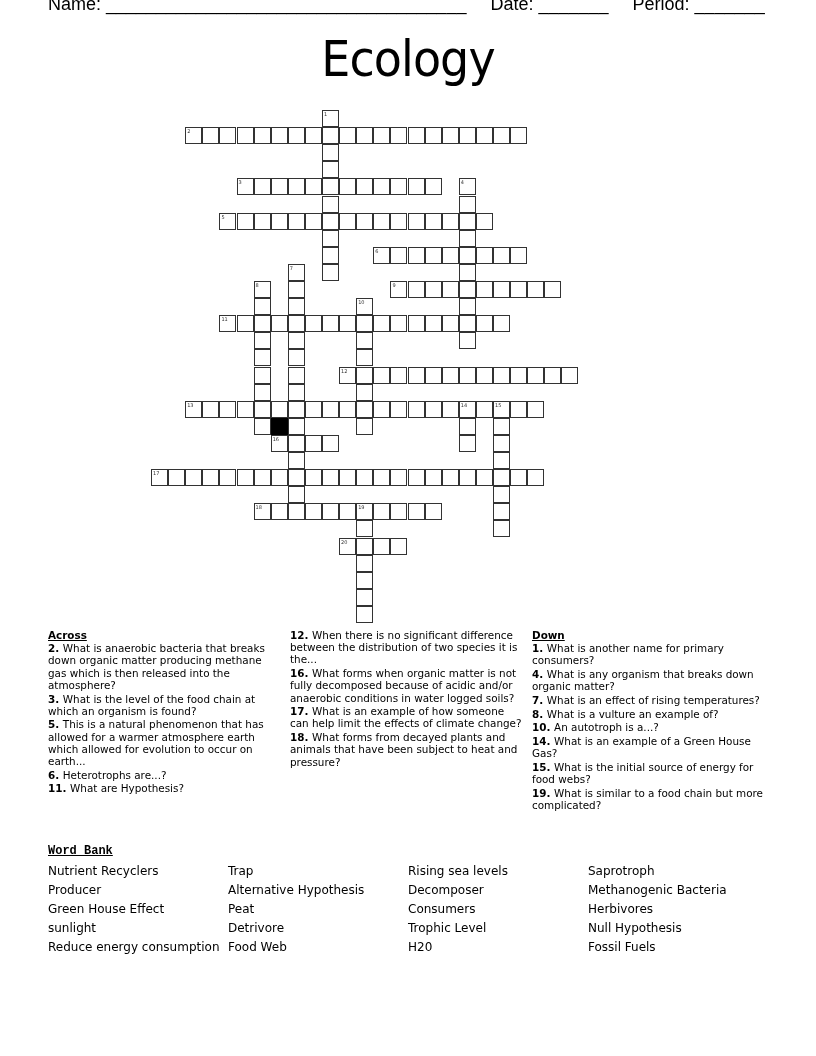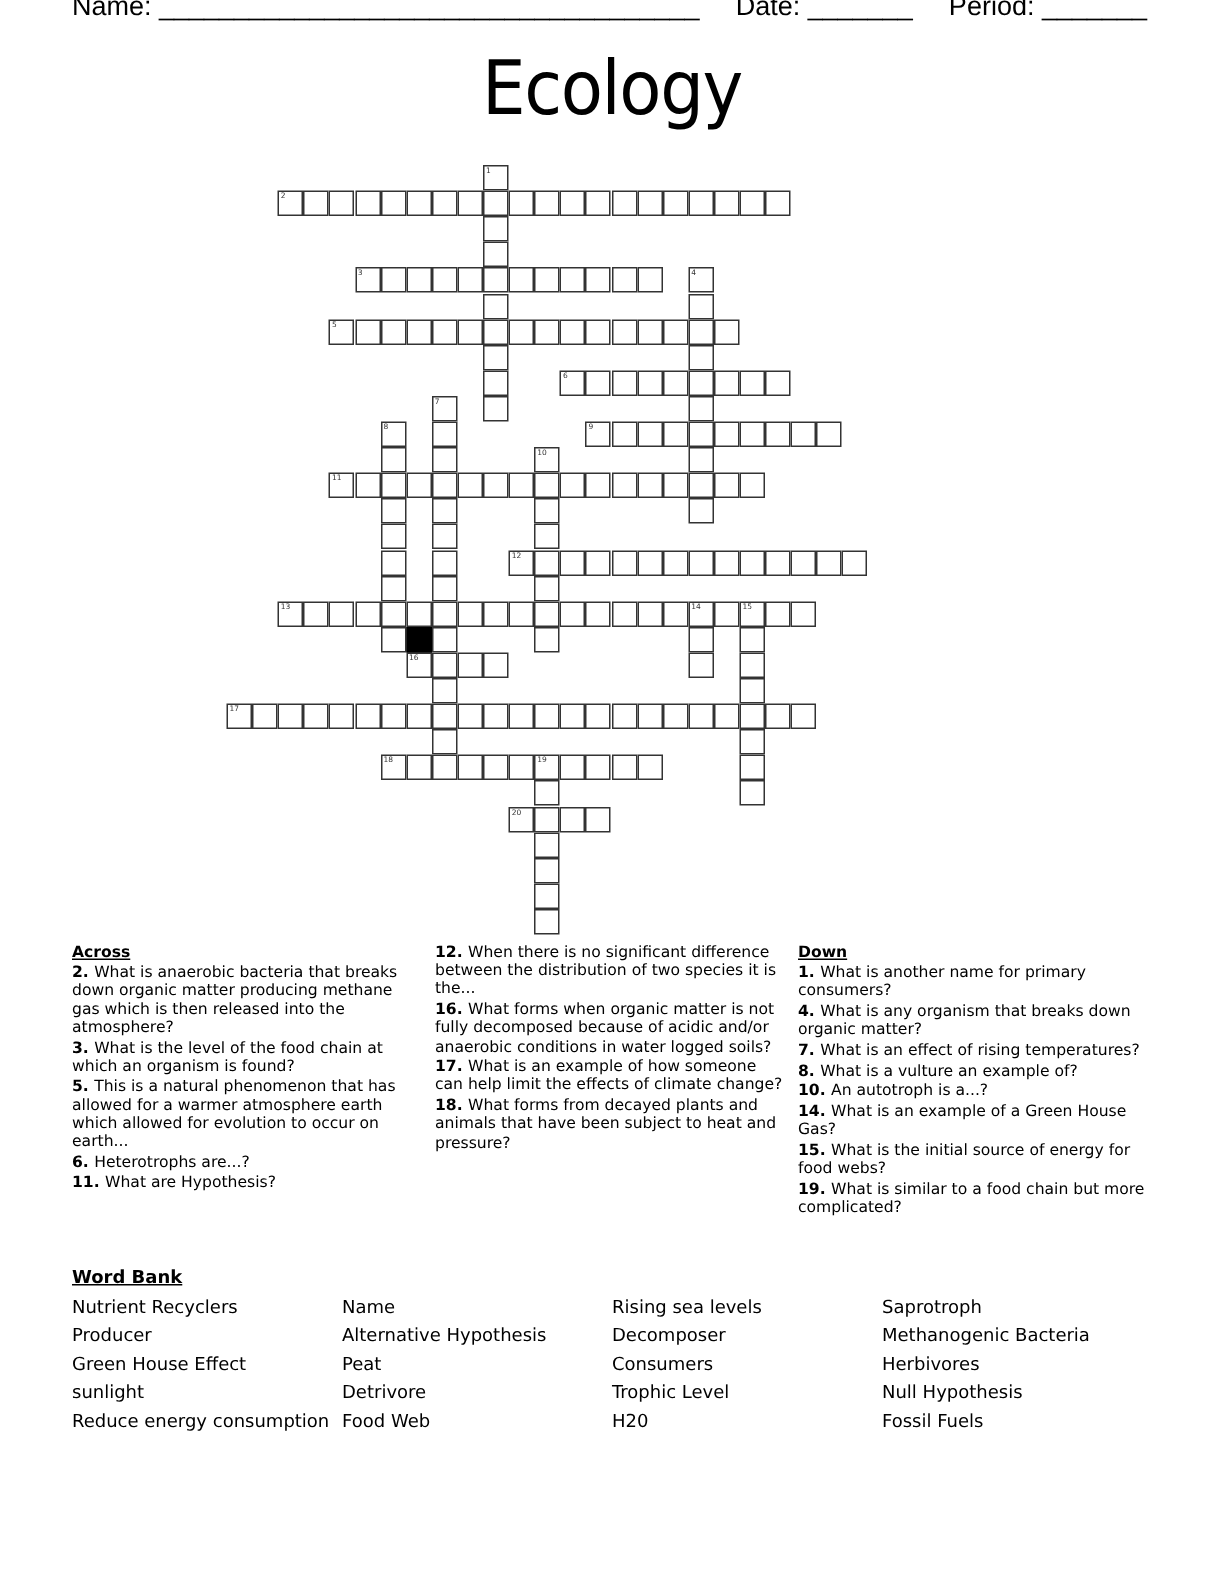--- a/index.html
+++ b/index.html
@@ -11,21 +11,21 @@
   .cell { position: absolute; width: 17.1px; height: 17.1px; box-sizing: border-box; border: 1px solid #333; background: #fff; }
   .cell.black { background: #000; border-color: #000; }
   .cell .num { position: absolute; top: 0px; left: 1px; font-size: 5px; line-height: 6px; color: #333; }
   .clues { position: absolute; top: 629px; font-size: 10.4px; line-height: 12.2px; }
   .clues .h { text-decoration: underline; font-weight: bold; margin-bottom: 1px; }
   .clues .c { margin-bottom: 1.5px; }
   .clues b { font-weight: bold; }
   .col1 { left: 48px; width: 232px; }
   .col2 { left: 290px; width: 236px; }
   .col3 { left: 532px; width: 236px; }
-  .wb-title { position: absolute; left: 48px; top: 844px; font-size: 12px; font-weight: bold; text-decoration: underline; }
+  .wb-title { position: absolute; left: 48px; top: 844px; font-size: 12px; font-weight: bold; text-decoration: underline; font-family: Liberation Mono, monospace; }
   .wb { position: absolute; top: 862px; font-size: 12px; line-height: 19px; }
   .wb div { white-space: nowrap; }
 </style>
 </head>
 <body>
 
 <div class="header">
   <span>Name: ____________________________________</span>
   <span style="width:14px"></span>
   <span>Date: _______</span>
@@ -322,21 +322,21 @@
 
 <div class="wb-title">Word Bank</div>
 <div class="wb" style="left:48px" id="wb0">
     <div>Nutrient Recyclers</div>
     <div>Producer</div>
     <div>Green House Effect</div>
     <div>sunlight</div>
     <div>Reduce energy consumption</div>
   </div>
 <div class="wb" style="left:228px" id="wb1">
-    <div>Name</div>
+    <div>Trap</div>
     <div>Alternative Hypothesis</div>
     <div>Peat</div>
     <div>Detrivore</div>
     <div>Food Web</div>
   </div>
 <div class="wb" style="left:408px" id="wb2">
     <div>Rising sea levels</div>
     <div>Decomposer</div>
     <div>Consumers</div>
     <div>Trophic Level</div>

